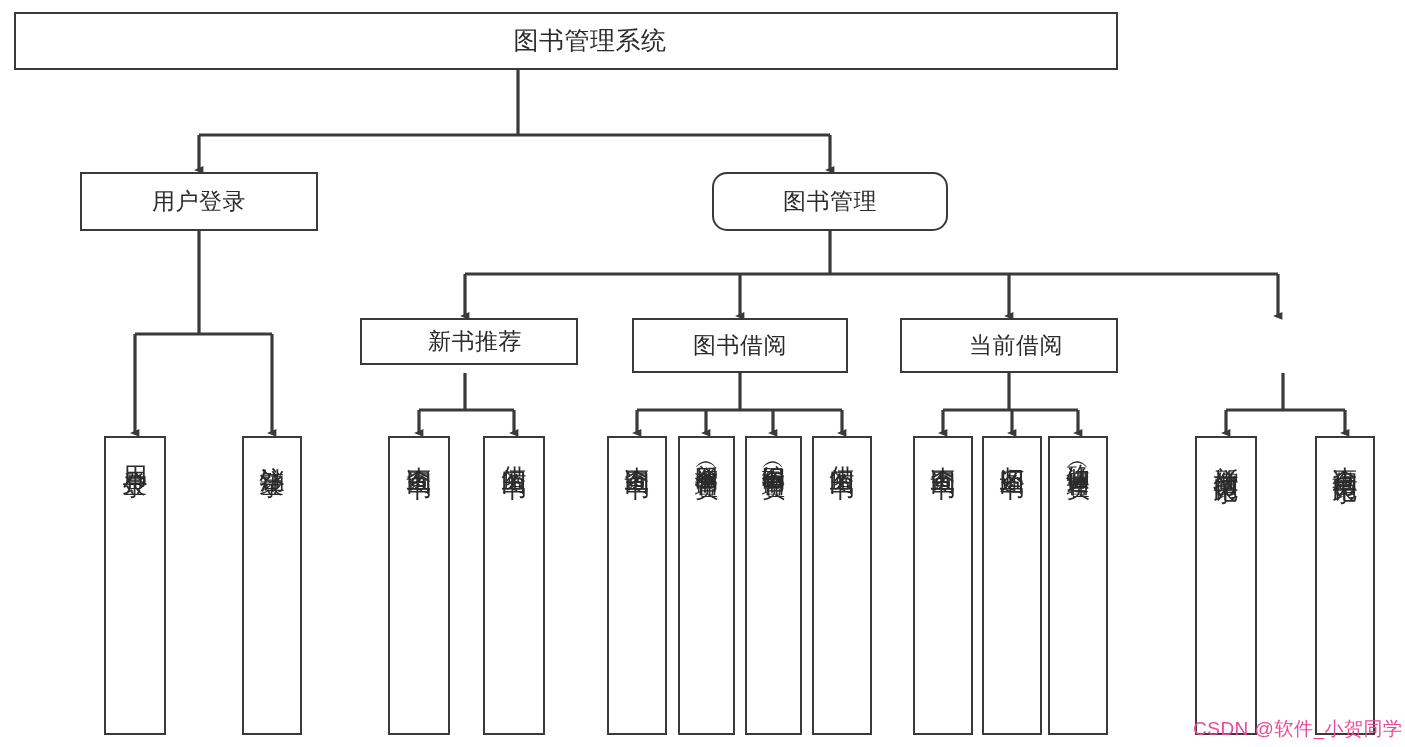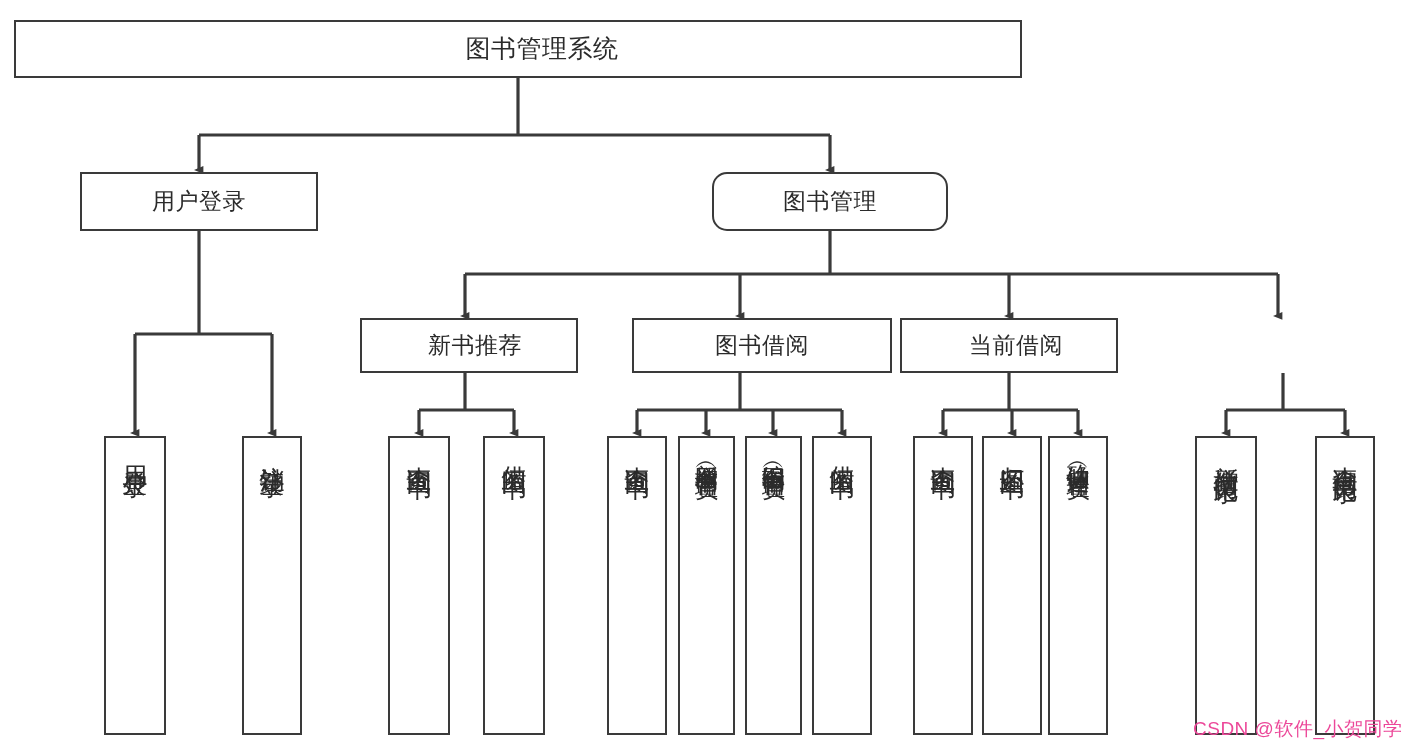--- a/index.html
+++ b/index.html
@@ -125,35 +125,35 @@
       <path d="M1012,410 L1012,433" marker-end="url(#arrow)"></path>
       <path d="M1078,410 L1078,433" marker-end="url(#arrow)"></path>
 
       <path d="M1283,373 L1283,410"></path>
       <path d="M1226,410 L1345,410"></path>
       <path d="M1226,410 L1226,433" marker-end="url(#arrow)"></path>
       <path d="M1345,410 L1345,433" marker-end="url(#arrow)"></path>
     </g>
   </svg>
 
-  <div class="node h-node" id="node-root" style="left: 14px; top: 20px; width: 1008px; height: 58px; padding-left: 48px;">
+  <div class="node h-node" id="node-root" style="left: 14px; top: 12px; width: 1104px; height: 58px; padding-left: 48px;">
     <span class="lbl">图书管理系统</span>
   </div>
 
   <div class="node h-node" style="left: 80px; top: 172px; width: 238px; height: 59px;">
     <span class="lbl">用户登录</span>
   </div>
   <div class="node h-node" style="left: 712px; top: 172px; width: 236px; height: 59px; border-radius: 15px;">
     <span class="lbl">图书管理</span>
   </div>
 
-  <div class="node h-node" style="left: 360px; top: 318px; width: 218px; height: 55px; padding-left: 12px;">
+  <div class="node h-node" style="left: 360px; top: 318px; width: 218px; height: 47px; padding-left: 12px;">
     <span class="lbl">新书推荐</span>
   </div>
-  <div class="node h-node" style="left: 632px; top: 318px; width: 260px; height: 55px;">
+  <div class="node h-node" style="left: 632px; top: 318px; width: 216px; height: 55px;">
     <span class="lbl">图书借阅</span>
   </div>
   <div class="node h-node" style="left: 900px; top: 318px; width: 218px; height: 55px; padding-left: 14px;">
     <span class="lbl">当前借阅</span>
   </div>
 
   <div class="node v-node" style="left: 104px; top: 436px; width: 62px; height: 299px;">
     <span class="lbl">用户登录</span>
   </div>
   <div class="node v-node" style="left: 242px; top: 436px; width: 60px; height: 299px;">

